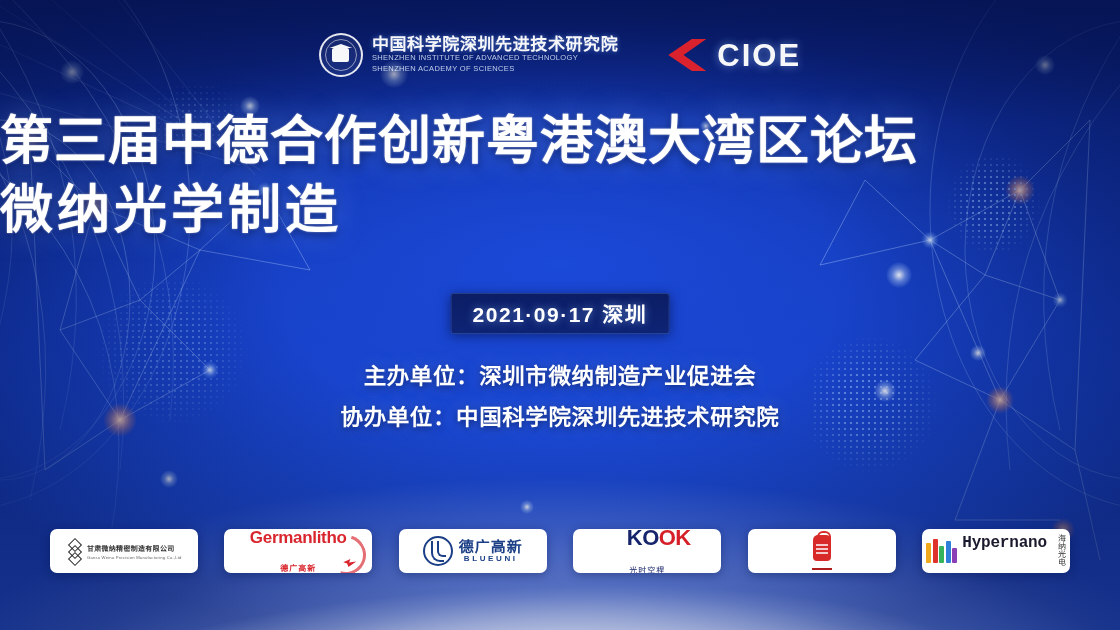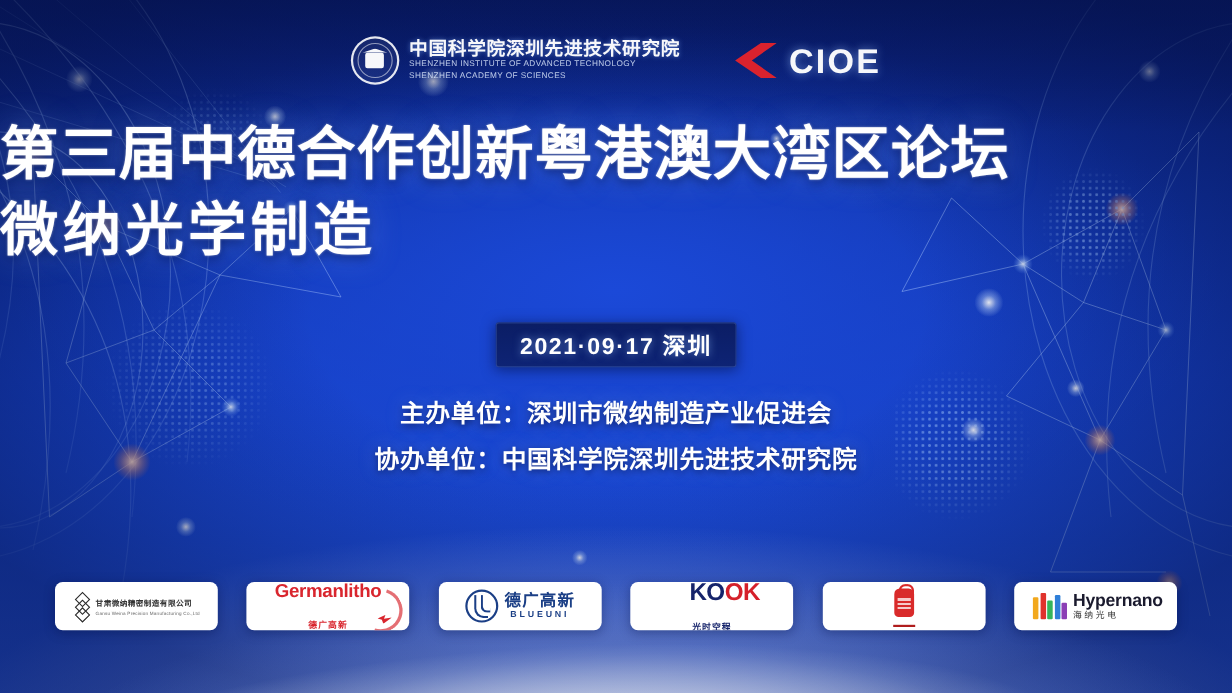--- a/index.html
+++ b/index.html
@@ -227,21 +227,21 @@
   }
   .sp3 .t{display:flex;flex-direction:column;align-items:center;gap:1px;}
   .sp3 .cn{font-size:15px;font-weight:700;color:#1b3f86;letter-spacing:1px;line-height:1;}
   .sp3 .en{font-size:8px;font-weight:700;color:#1b3f86;letter-spacing:2.6px;line-height:1;}
 
   
   .sp4{display:flex;flex-direction:column;align-items:center;justify-content:center;}
   .sp4 .word{font-size:22px;font-weight:800;line-height:1;letter-spacing:-.5px;margin-left:23px;}
   .sp4 .word .n{color:#16246b;}
   .sp4 .word .r{color:#d5202a;}
-  .sp4 .sub{font-size:8px;color:#16246b;letter-spacing:1px;margin-top:15px;filter:blur(.45px);font-weight:700;}
+  .sp4 .sub{font-size:8px;color:#16246b;letter-spacing:1px;margin-top:15px;filter:blur(.45px);font-weight:400;}
 
   
   .sp5{width:100%;height:100%;position:relative;}
   .sp5 .glyph{
     position:absolute;left:50%;top:6px;margin-left:-9px;width:18px;height:26px;
     background:#d92a2a;border-radius:5px 5px 4px 4px;
   }
   .sp5 .glyph::before{
     content:"";position:absolute;left:4px;top:-4px;width:10px;height:8px;
     border:2.4px solid #d92a2a;border-bottom:none;border-radius:6px 6px 0 0;
@@ -249,21 +249,21 @@
   .sp5 .glyph::after{
     content:"";position:absolute;left:3px;top:7px;width:12px;height:12px;
     background:repeating-linear-gradient(0deg,#fff 0 2px,transparent 2px 4px);opacity:.75;
   }
   .sp5 .bar{position:absolute;left:50%;margin-left:-10px;bottom:3px;width:20px;height:2px;background:#b01d1d;}
 
   
   .sp6{display:flex;align-items:center;gap:5px;padding-left:4px;}
   .sp6 .blocks{display:flex;gap:1.5px;align-items:flex-end;flex:0 0 auto;}
   .sp6 .blocks i{width:5px;display:block;border-radius:1px;}
-  .sp6 .t{display:flex;flex-direction:column;gap:1px;}
+  .sp6 .t{display:flex;flex-direction:row;gap:11px;font-family:Liberation Mono, monospace;}
   .sp6 .en{font-size:16px;font-weight:600;color:#1a1a2e;letter-spacing:-.2px;line-height:1;}
   .sp6 .cn{font-size:8px;color:#333;letter-spacing:2.4px;filter:blur(.5px);line-height:1;}
 </style>
 </head>
 <body>
 
 <div class="poster">
 
   <div class="bg-layer">
     <svg class="bg-svg" viewBox="0 0 1120 630" preserveAspectRatio="none">

